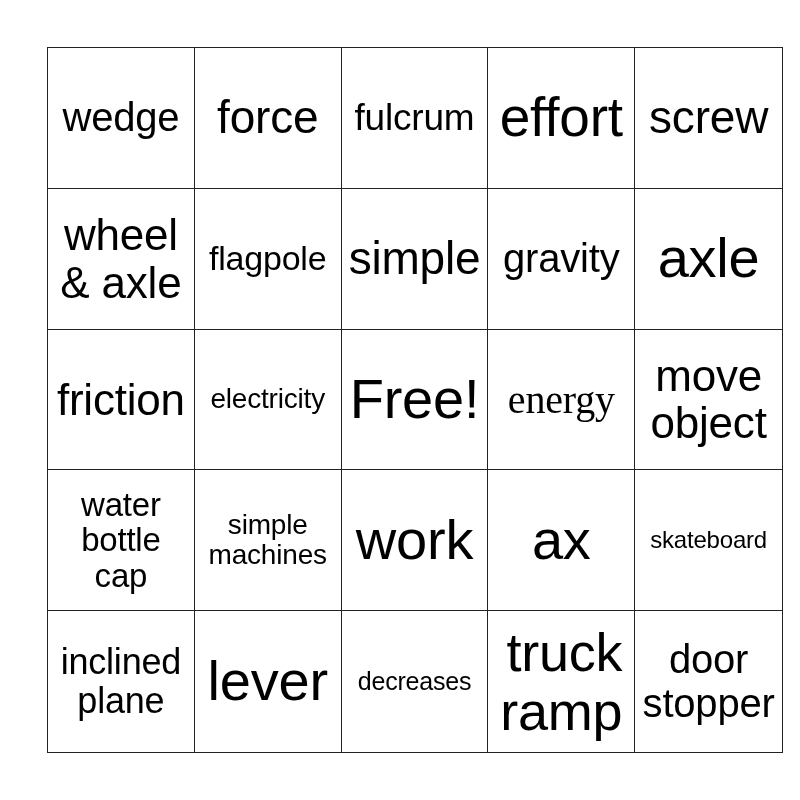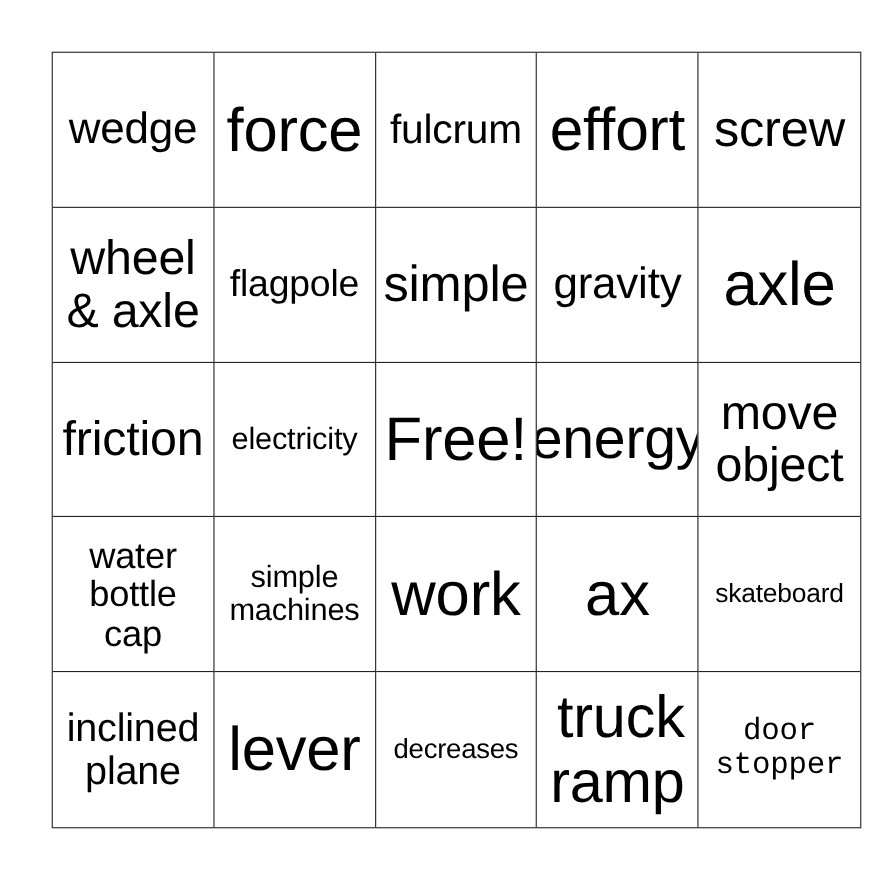--- a/index.html
+++ b/index.html
@@ -39,49 +39,49 @@
       letter-spacing: -0.2px;
     }
     .cell:nth-child(5n) { border-right: none; }
     .cell:nth-child(n+21) { border-bottom: none; }
   </style>
 </head>
 <body>
 
 <div class="board">
   <div class="cell" style="font-size: 40px;">wedge</div>
-  <div class="cell" style="font-size: 56px;">force</div>
+  <div class="cell" style="font-size: 46px;">force</div>
   <div class="cell" style="font-size: 37px;">fulcrum</div>
   <div class="cell" style="font-size: 55px;">effort</div>
   <div class="cell" style="font-size: 46px;">screw</div>
 
   <div class="cell" style="font-size: 44px;">wheel
 &amp; axle</div>
   <div class="cell" style="font-size: 34px;">flagpole</div>
   <div class="cell" style="font-size: 46px;">simple</div>
   <div class="cell" style="font-size: 40px;">gravity</div>
   <div class="cell" style="font-size: 56px;">axle</div>
 
   <div class="cell" style="font-size: 44px;">friction</div>
   <div class="cell" style="font-size: 28px;">electricity</div>
   <div class="cell" style="font-size: 56px;">Free!</div>
-  <div class="cell" style="font-size: 52px;">energy</div>
+  <div class="cell" style="font-size: 40px; font-family: Liberation Serif, serif;">energy</div>
   <div class="cell" style="font-size: 44px;">move
 object</div>
 
   <div class="cell" style="font-size: 33px;">water
 bottle
 cap</div>
   <div class="cell" style="font-size: 28px;">simple
 machines</div>
   <div class="cell" style="font-size: 56px;">work</div>
   <div class="cell" style="font-size: 56px;">ax</div>
   <div class="cell" style="font-size: 24px;">skateboard</div>
 
   <div class="cell" style="font-size: 36px;">inclined
 plane</div>
   <div class="cell" style="font-size: 56px;">lever</div>
   <div class="cell" style="font-size: 25px;">decreases</div>
   <div class="cell" style="font-size: 54px; text-align: right;">truck
 ramp</div>
-  <div class="cell" style="font-size: 28px; font-family: Liberation Mono, monospace;">door
+  <div class="cell" style="font-size: 40px;">door
 stopper</div>
 </div>
 
 </body></html>

